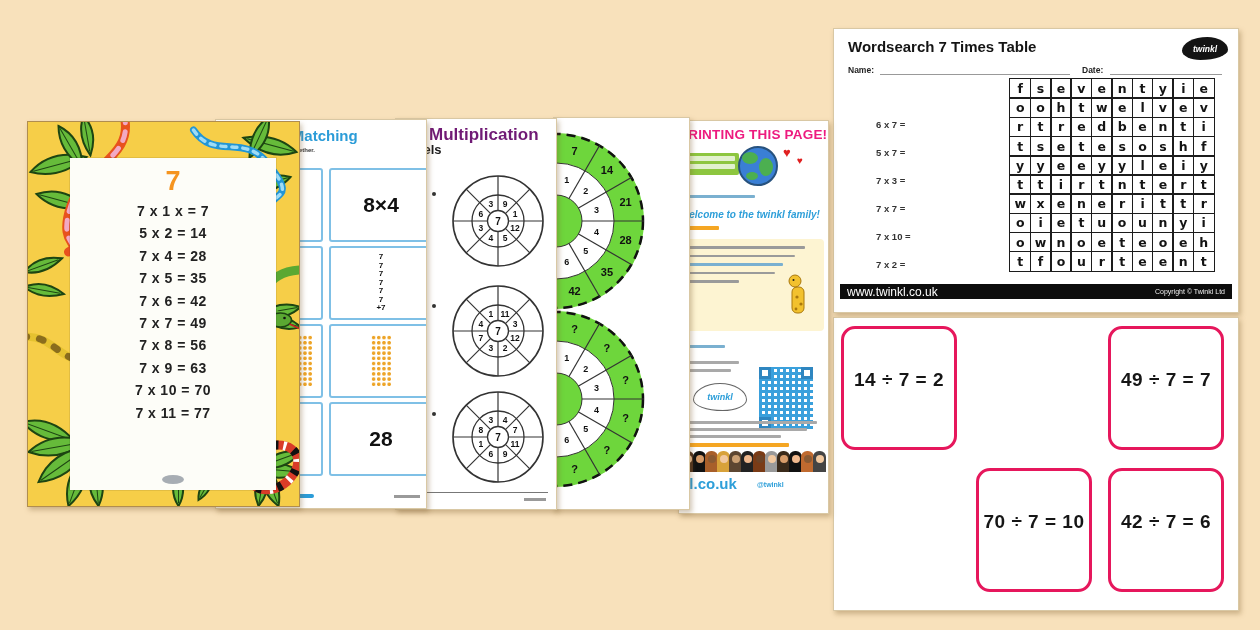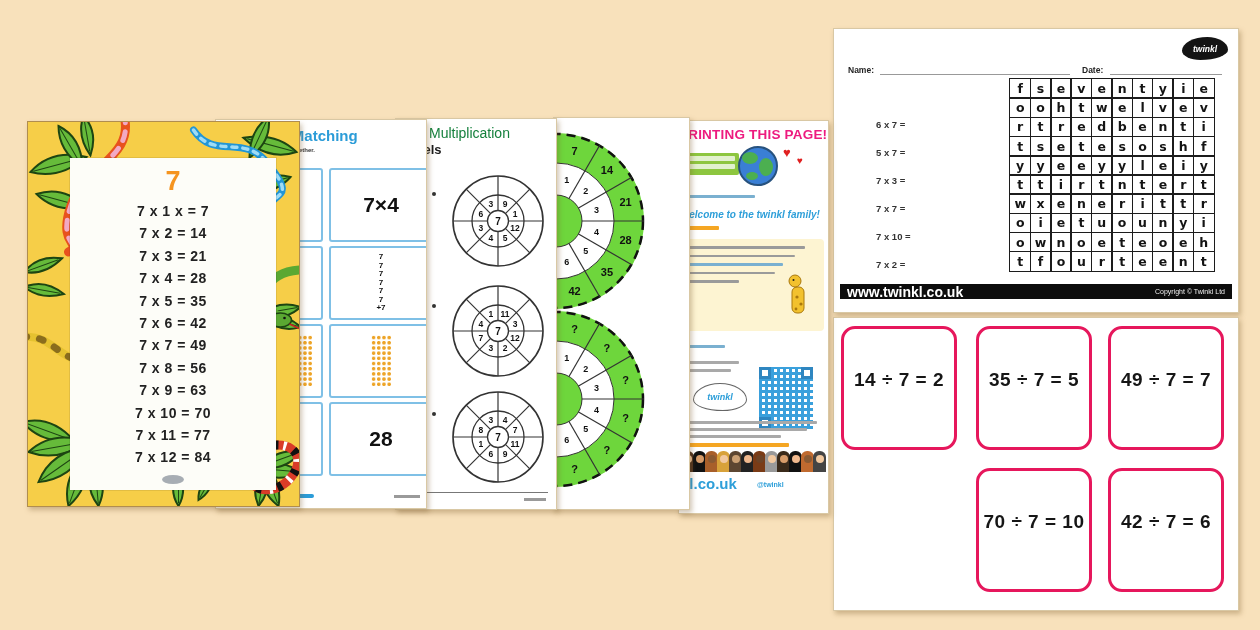--- a/index.html
+++ b/index.html
@@ -21,21 +21,21 @@
   .m-sub{position:absolute;left:-25px;top:27px;width:300px;font-size:6px;font-weight:700;color:#333;white-space:nowrap;}
   .m-card{position:absolute;width:100px;height:70px;border:2px solid #7fc0e6;border-radius:3px;display:flex;align-items:center;justify-content:center;}
   .m-big{font-size:21px;font-weight:800;color:#111;}
   .m-add{font-size:8px;font-weight:800;color:#111;line-height:8.5px;text-align:center;}
   .m-dots{background-image:radial-gradient(circle,#eda427 1.6px,rgba(0,0,0,0) 2px);background-size:5.2px 5.2px;}
   .m-foot-blue{position:absolute;left:8px;bottom:10px;width:90px;height:4px;background:#2b9cd8;border-radius:2px;}
   .m-foot-grey{position:absolute;right:6px;bottom:10px;width:26px;height:3px;background:#9a9a9a;}
 
   
   .wheels{left:395px;top:118px;width:160px;height:390px;z-index:30;}
-  .w-t1{position:absolute;left:33px;top:6px;font-size:14px;font-weight:400;color:#15803d;white-space:nowrap;}
+  .w-t1{position:absolute;left:33px;top:6px;font-size:17px;font-weight:700;color:#701a75;white-space:nowrap;}
   .w-t2{position:absolute;left:0px;top:23px;font-size:13px;font-weight:800;color:#1b1b1b;white-space:nowrap;}
   .w-foot{position:absolute;left:8px;bottom:16px;width:144px;border-top:1px solid #777;}
   .w-footnote{position:absolute;right:10px;bottom:8px;width:22px;height:3px;background:#9a9a9a;}
   .w-bullet{position:absolute;width:4px;height:4px;border-radius:50%;background:#333;}
 
   
   .greenwheels{left:553px;top:117px;width:135px;height:391px;z-index:20;}
 
   
   .printing{left:678px;top:120px;width:149px;height:392px;z-index:10;}
@@ -67,21 +67,21 @@
   .ws-logo span{color:#fff;font-size:8.5px;font-weight:800;font-style:italic;}
   .ws-nd{position:absolute;top:36px;font-size:8.5px;font-weight:700;color:#222;}
   .ws-line{position:absolute;top:45px;border-bottom:1px solid #999;}
   .ws-instr{position:absolute;left:16px;top:56px;width:150px;font-size:8px;color:#333;line-height:11px;}
   .ws-calcs{position:absolute;left:42px;top:90px;font-size:9.5px;font-weight:700;color:#333;}
   .ws-calcs div{margin-bottom:17px;}
   .ws-grid{position:absolute;left:176px;top:50px;display:grid;grid-template-columns:repeat(10,20.4px);grid-auto-rows:19.2px;}
   .ws-cell{border:1.5px solid #1c1c1c;margin:-0.75px;display:flex;align-items:center;justify-content:center;
            font-family:"DejaVu Sans",sans-serif;font-size:12.5px;font-weight:700;color:#141414;}
   .ws-footer{position:absolute;left:6px;right:6px;top:255px;height:15px;background:#0d0d0d;display:flex;align-items:center;justify-content:space-between;padding:0 7px;}
-  .ws-footer .l{color:#fff;font-size:14px;font-weight:700;}
+  .ws-footer .l{color:#fff;font-size:12px;font-weight:400;}
   .ws-footer .r{color:#eee;font-size:7px;}
 
   
   .divcards{left:833px;top:317px;width:404px;height:292px;z-index:5;text-decoration:underline;}
   .d-card{position:absolute;width:116px;height:124px;border:3px solid #e6175c;border-radius:14px;box-sizing:border-box;
           display:flex;align-items:center;justify-content:center;padding-bottom:16px;}
   .d-card span{font-size:19px;font-weight:800;color:#161616;letter-spacing:.5px;}
 
   svg text{font-family:"Liberation Sans",sans-serif;}
 </style>
@@ -195,44 +195,42 @@
       <path d="M225 330 C 258 312, 282 332, 262 356 C 244 377, 212 368, 224 344" fill="none" stroke="#d93c28" stroke-width="9" stroke-linecap="round"></path>
       <path d="M225 330 C 258 312, 282 332, 262 356 C 244 377, 212 368, 224 344" fill="none" stroke="#111" stroke-width="9" stroke-dasharray="5 16"></path>
       <path d="M225 330 C 258 312, 282 332, 262 356 C 244 377, 212 368, 224 344" fill="none" stroke="#fff" stroke-width="9" stroke-dasharray="3 18" stroke-dashoffset="11"></path>
       <path d="M45 295 C 75 305, 62 332, 92 338" fill="none" stroke="#e87fb0" stroke-width="7" stroke-linecap="round"></path>
       <path d="M45 295 C 75 305, 62 332, 92 338" fill="none" stroke="#c4558c" stroke-width="4" stroke-dasharray="4 9"></path>
     </svg>
     <div class="poster-panel">
       <div class="poster-seven">7</div>
       <div class="poster-lines" id="poster-lines">
           <div>7 x 1 x = 7</div>
-          <div>7 x 2 = 14</div>
-          <div>7 x 3 = 21</div>
+          <div>5 x 2 = 14</div>
           <div>7 x 4 = 28</div>
           <div>7 x 5 = 35</div>
           <div>7 x 6 = 42</div>
           <div>7 x 7 = 49</div>
           <div>7 x 8 = 56</div>
           <div>7 x 9 = 63</div>
           <div>7 x 10 = 70</div>
           <div>7 x 11 = 77</div>
-          <div>7 x 12 = 84</div>
         </div>
       <div class="poster-mark"></div>
     </div>
   </div>
 
   <div class="sheet matching">
     <div class="m-title">Multiplication Matching</div>
     <div class="m-sub">Cut out the cards and match them together.</div>
     <div class="m-card" style="left:3px;top:48px">
         <span class="m-big">7×3</span>
       </div>
     <div class="m-card" style="left:113px;top:48px">
-        <span class="m-big">7×4</span>
+        <span class="m-big">8×4</span>
       </div>
     <div class="m-card" style="left:3px;top:126px">
         <div class="m-add" id="add-col-1">7<br>7<br>7<br>7<br>7<br>7<br>+7</div>
       </div>
     <div class="m-card" style="left:113px;top:126px">
         <div class="m-add" id="add-col-2">7<br>7<br>7<br>7<br>7<br>7<br>+7</div>
       </div>
     <div class="m-card" style="left:3px;top:204px">
         <div class="m-dots" style="width:21px;height:52px;margin-left:62px"></div>
       </div>
@@ -445,20 +443,21 @@
         </div>
         <div class="avatar" style="background: rgb(68, 68, 68);">
           <i style="background:#f2c9a0"></i>
         </div>
       </div>
     <div class="pp-site">twinkl.co.uk</div>
     <div class="pp-handle">@twinkl</div>
   </div>
 
   <div class="sheet wordsearch">
+    <div class="ws-title">Wordsearch 7 Times Table</div>
     <div class="ws-logo">
         <span>twinkl</span>
       </div>
     <div class="ws-nd" style="left:14px">Name:</div>
     <div class="ws-line" style="left:46px;width:190px"></div>
     <div class="ws-nd" style="left:248px">Date:</div>
     <div class="ws-line" style="left:276px;width:112px"></div>
     <div class="ws-calcs" id="ws-calcs">
         <div>6 x 7 =</div>
         <div>5 x 7 =</div>
@@ -572,23 +571,20 @@
     <div class="ws-footer">
       <span class="l">www.twinkl.co.uk</span>
       <span class="r">Copyright © Twinkl Ltd</span>
     </div>
   </div>
 
   <div class="sheet divcards" id="divcards">
       <div class="d-card" style="left:7px;top:8px">
         <span>14 ÷ 7 = 2</span>
       </div>
-      <div class="d-card" style="left:142px;top:8px">
-        <span>35 ÷ 7 = 5</span>
-      </div>
       <div class="d-card" style="left:274px;top:8px">
         <span>49 ÷ 7 = 7</span>
       </div>
       <div class="d-card" style="left:142px;top:150px">
         <span>70 ÷ 7 = 10</span>
       </div>
       <div class="d-card" style="left:274px;top:150px">
         <span>42 ÷ 7 = 6</span>
       </div>
     </div>

